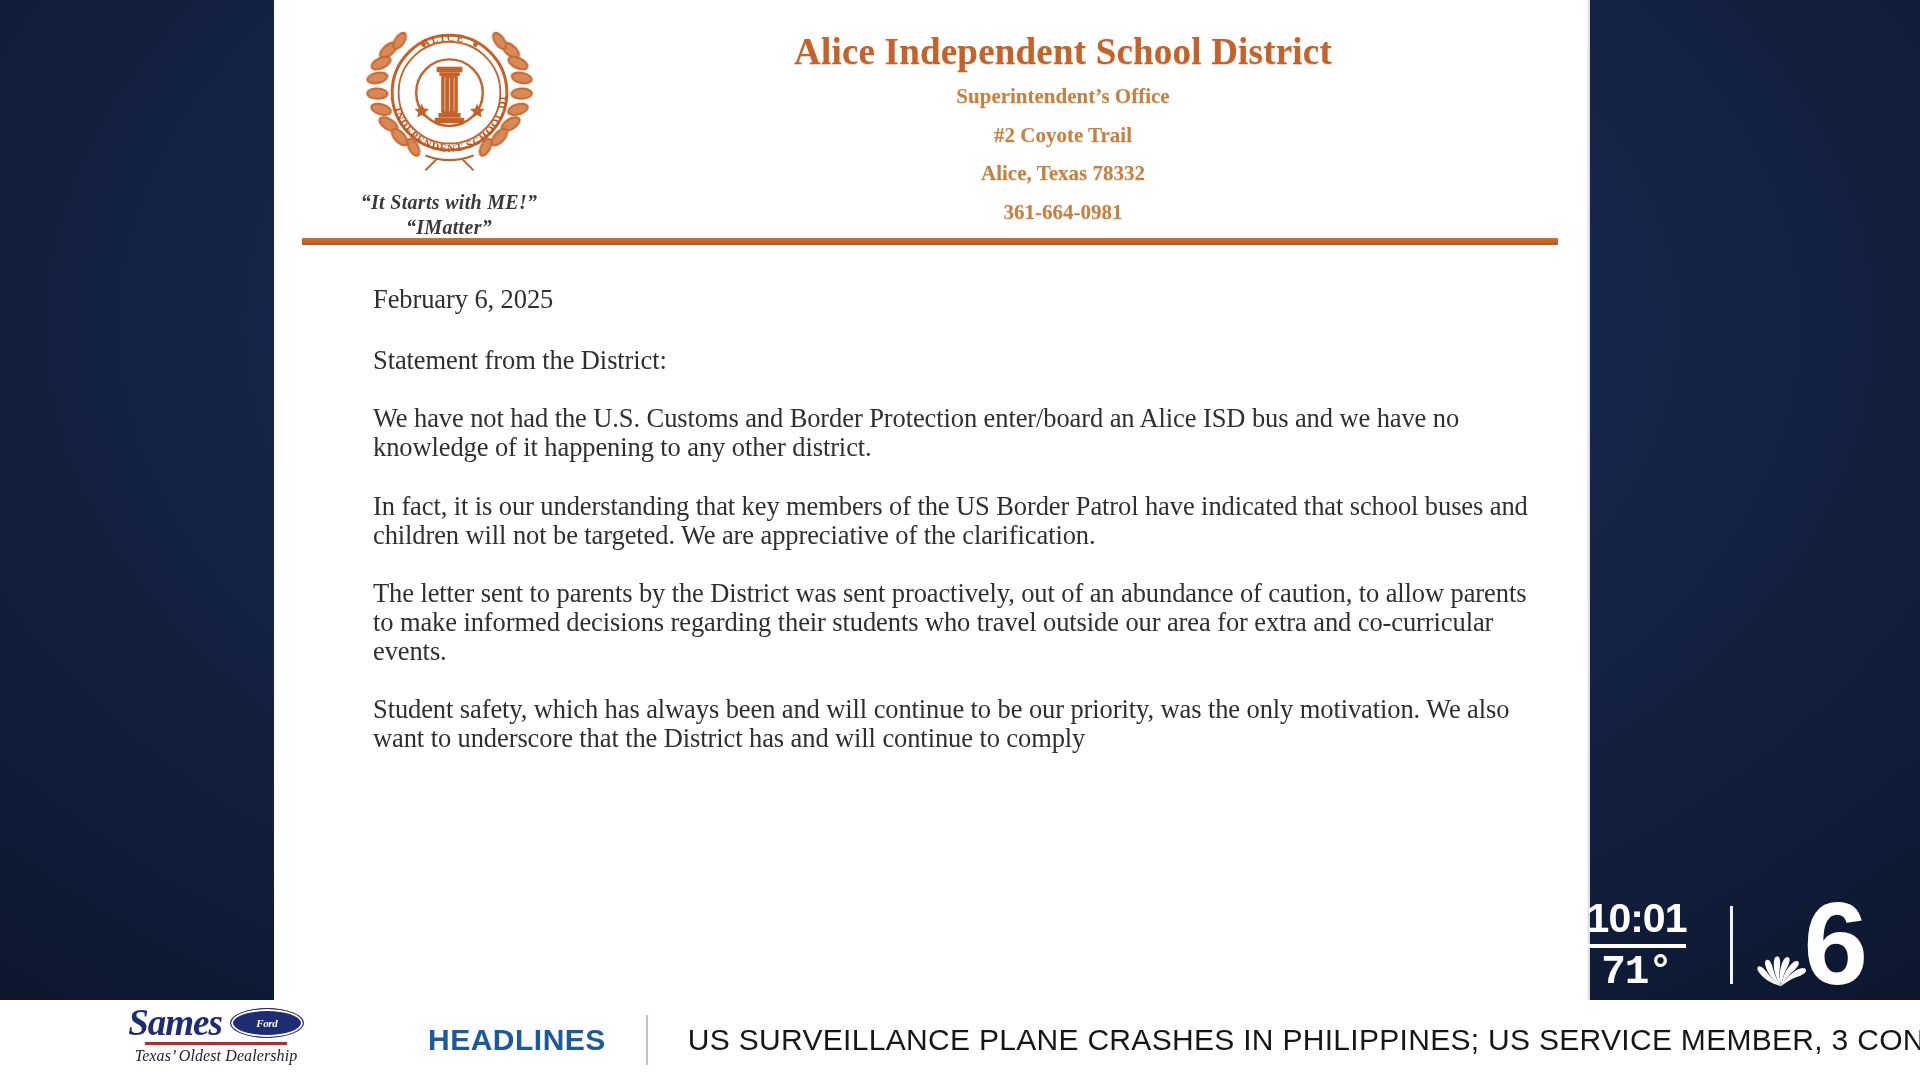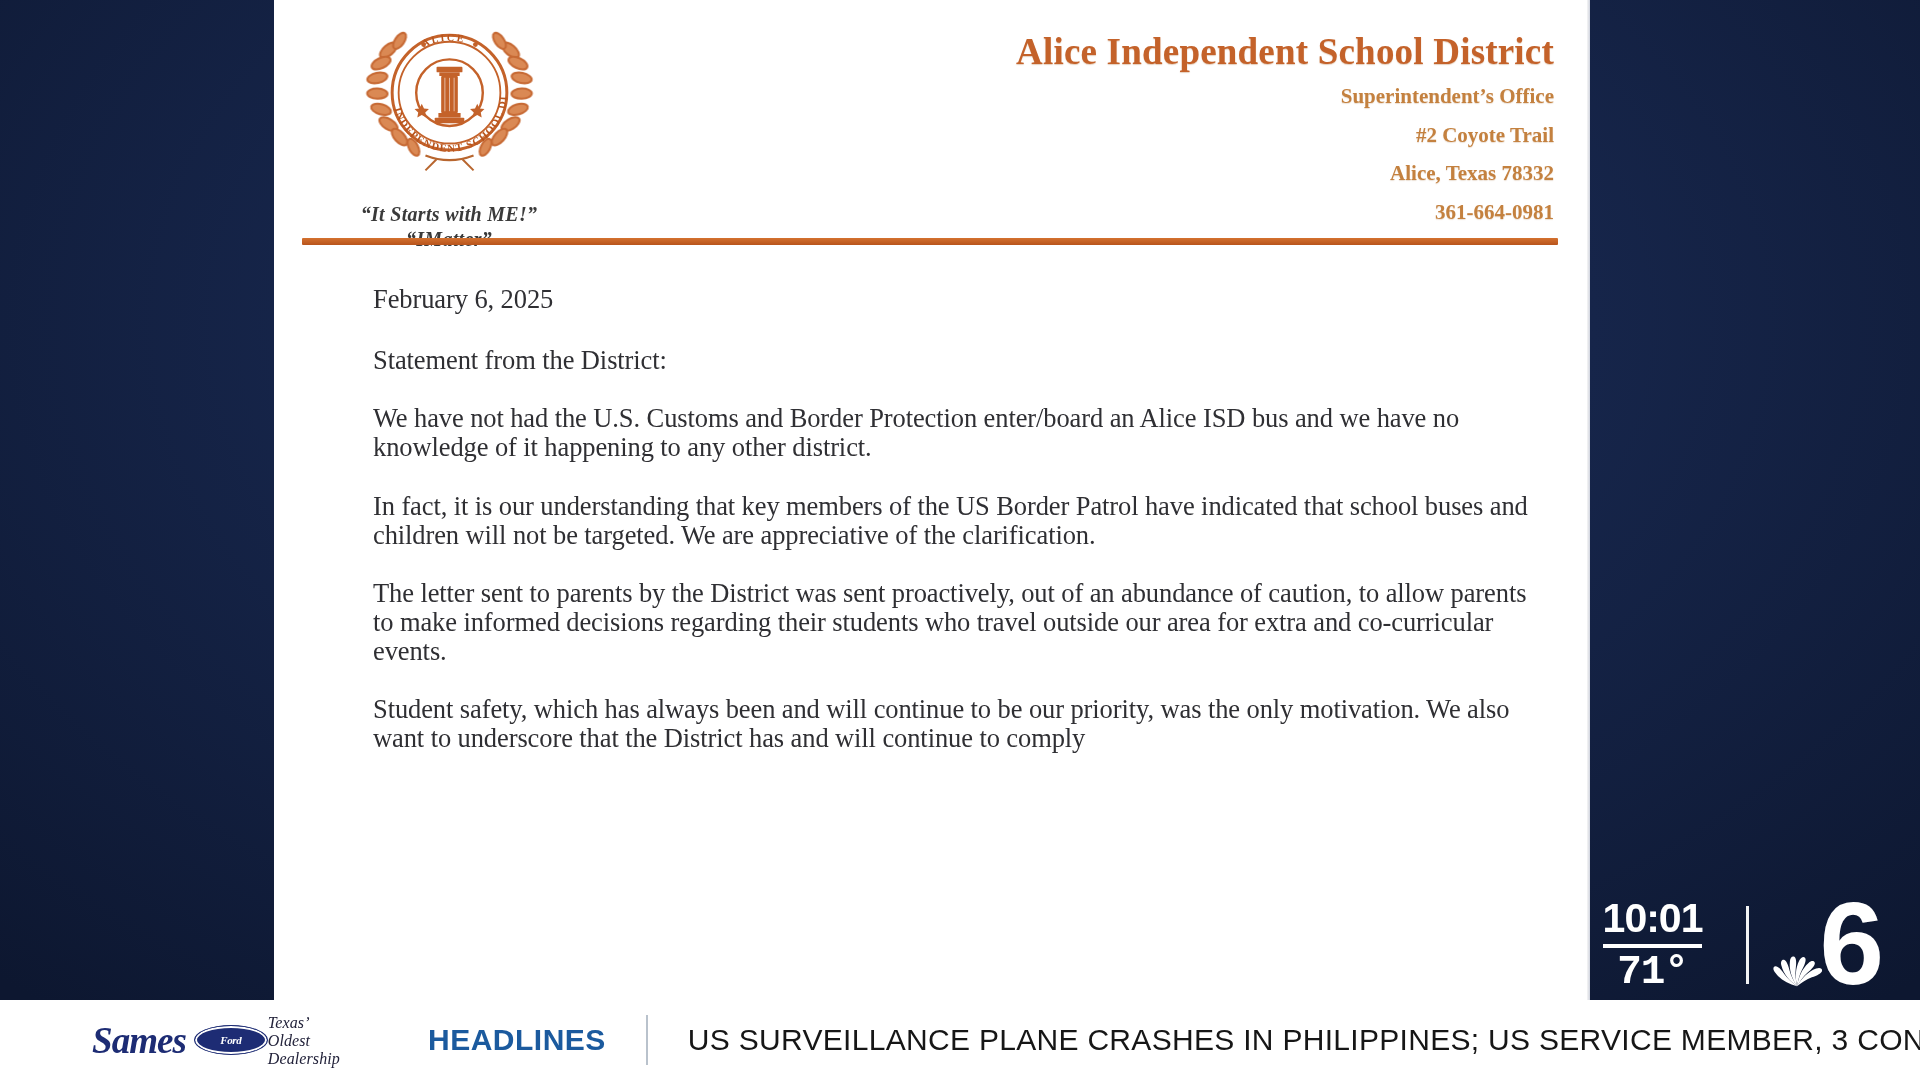--- a/index.html
+++ b/index.html
@@ -35,25 +35,25 @@
   }
   .seal {
     width:185px; height:185px; margin:0 auto; position:relative;
   }
   .seal svg { display:block; width:100%; height:100%; }
   .motto1, .motto2 {
     font-family:"Liberation Serif", serif;
     font-style:italic; font-weight:bold;
     color:#3a3a3a; letter-spacing:.3px;
   }
-  .motto1 { font-size:20px; margin-top:16px; }
+  .motto1 { font-size:20px; margin-top:4px; }
   .motto2 { font-size:20px; margin-top:2px; }
 
   .head-text {
-    position:absolute; left:380px; top:32px; width:900px; text-align:right;
+    position:absolute; left:339px; top:32px; width:900px; text-align:center;
   }
   .district-name {
     font-family:"Liberation Serif", serif;
     font-weight:bold; font-size:37px; color:#c4622a;
     letter-spacing:.2px; line-height:1.1;
     text-shadow:0 1px 1px rgba(180,120,70,.35);
   }
   .sub-line {
     font-family:"Liberation Serif", serif;
     font-weight:bold; font-size:21px; color:#c4813f;
@@ -77,21 +77,21 @@
     font-size:26.5px;
     line-height:1.10;
     color:#2f2f33;
     margin-bottom:29px;
     letter-spacing:-.1px;
   }
   .body-wrap p.date { margin-bottom:32px; }
 
   
   #station-overlay {
-    position:absolute; right:0; bottom:80px; height:110px;
+    position:absolute; right:16px; bottom:80px; height:110px;
     display:flex; align-items:center; gap:0px; z-index:5;
   }
   .time-temp {
     display:flex; flex-direction:column; align-items:center;
     padding:0 22px 0 14px; color:#ffffff;
   }
   .time-val {
     font-size:41px; font-weight:bold; line-height:1;
     letter-spacing:-1px;
   }
@@ -114,21 +114,21 @@
     line-height:.82; letter-spacing:-4px;
   }
 
   
   #ticker {
     position:absolute; left:0; bottom:0; width:1920px; height:80px;
     background:#ffffff; display:flex; align-items:center; z-index:10;
   }
   .sames-logo {
     width:232px; height:72px; margin-left:100px;
-    display:flex; flex-direction:row; align-items:center; justify-content:center;
+    display:flex; flex-direction:column; align-items:center; 
     flex:0 0 auto;
   }
   .sames-row { display:flex; align-items:center; gap:8px; }
   .sames-word {
     font-family:"Liberation Serif", serif;
     font-size:37px; font-weight:bold; font-style:italic;
     color:#1d2c74; letter-spacing:-1px; line-height:1;
     position:relative;
   }
   .sames-underline {

